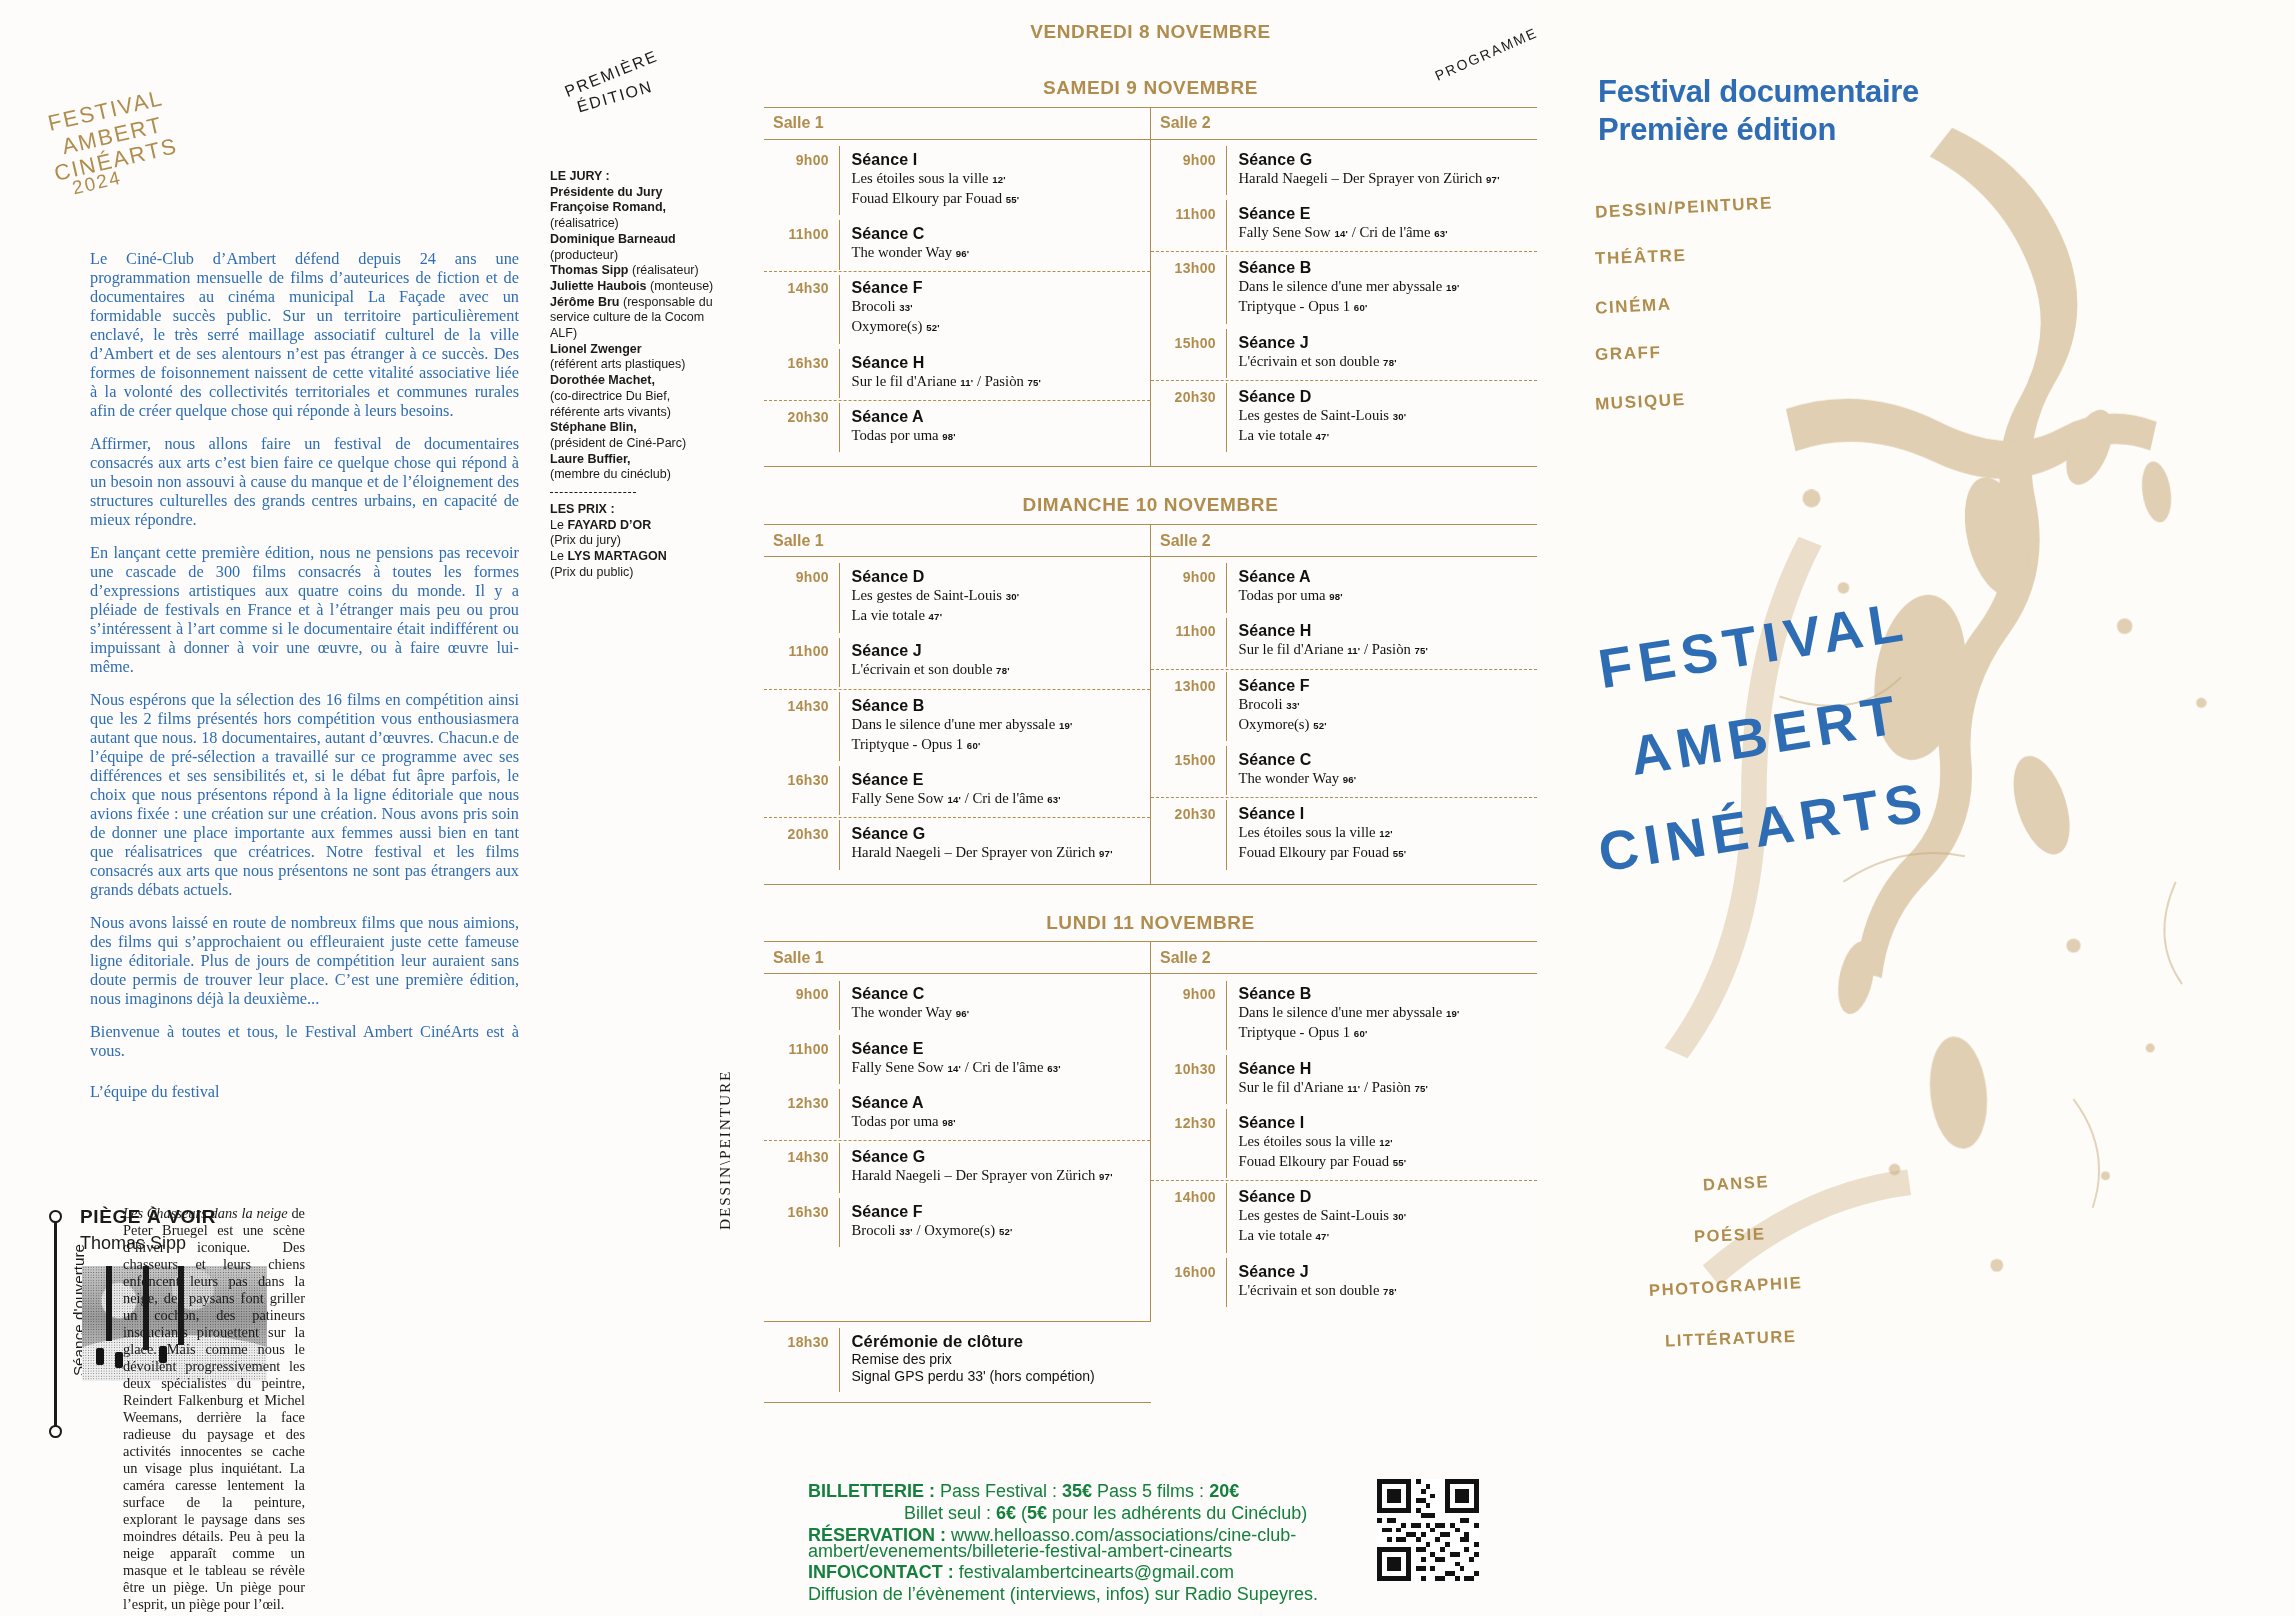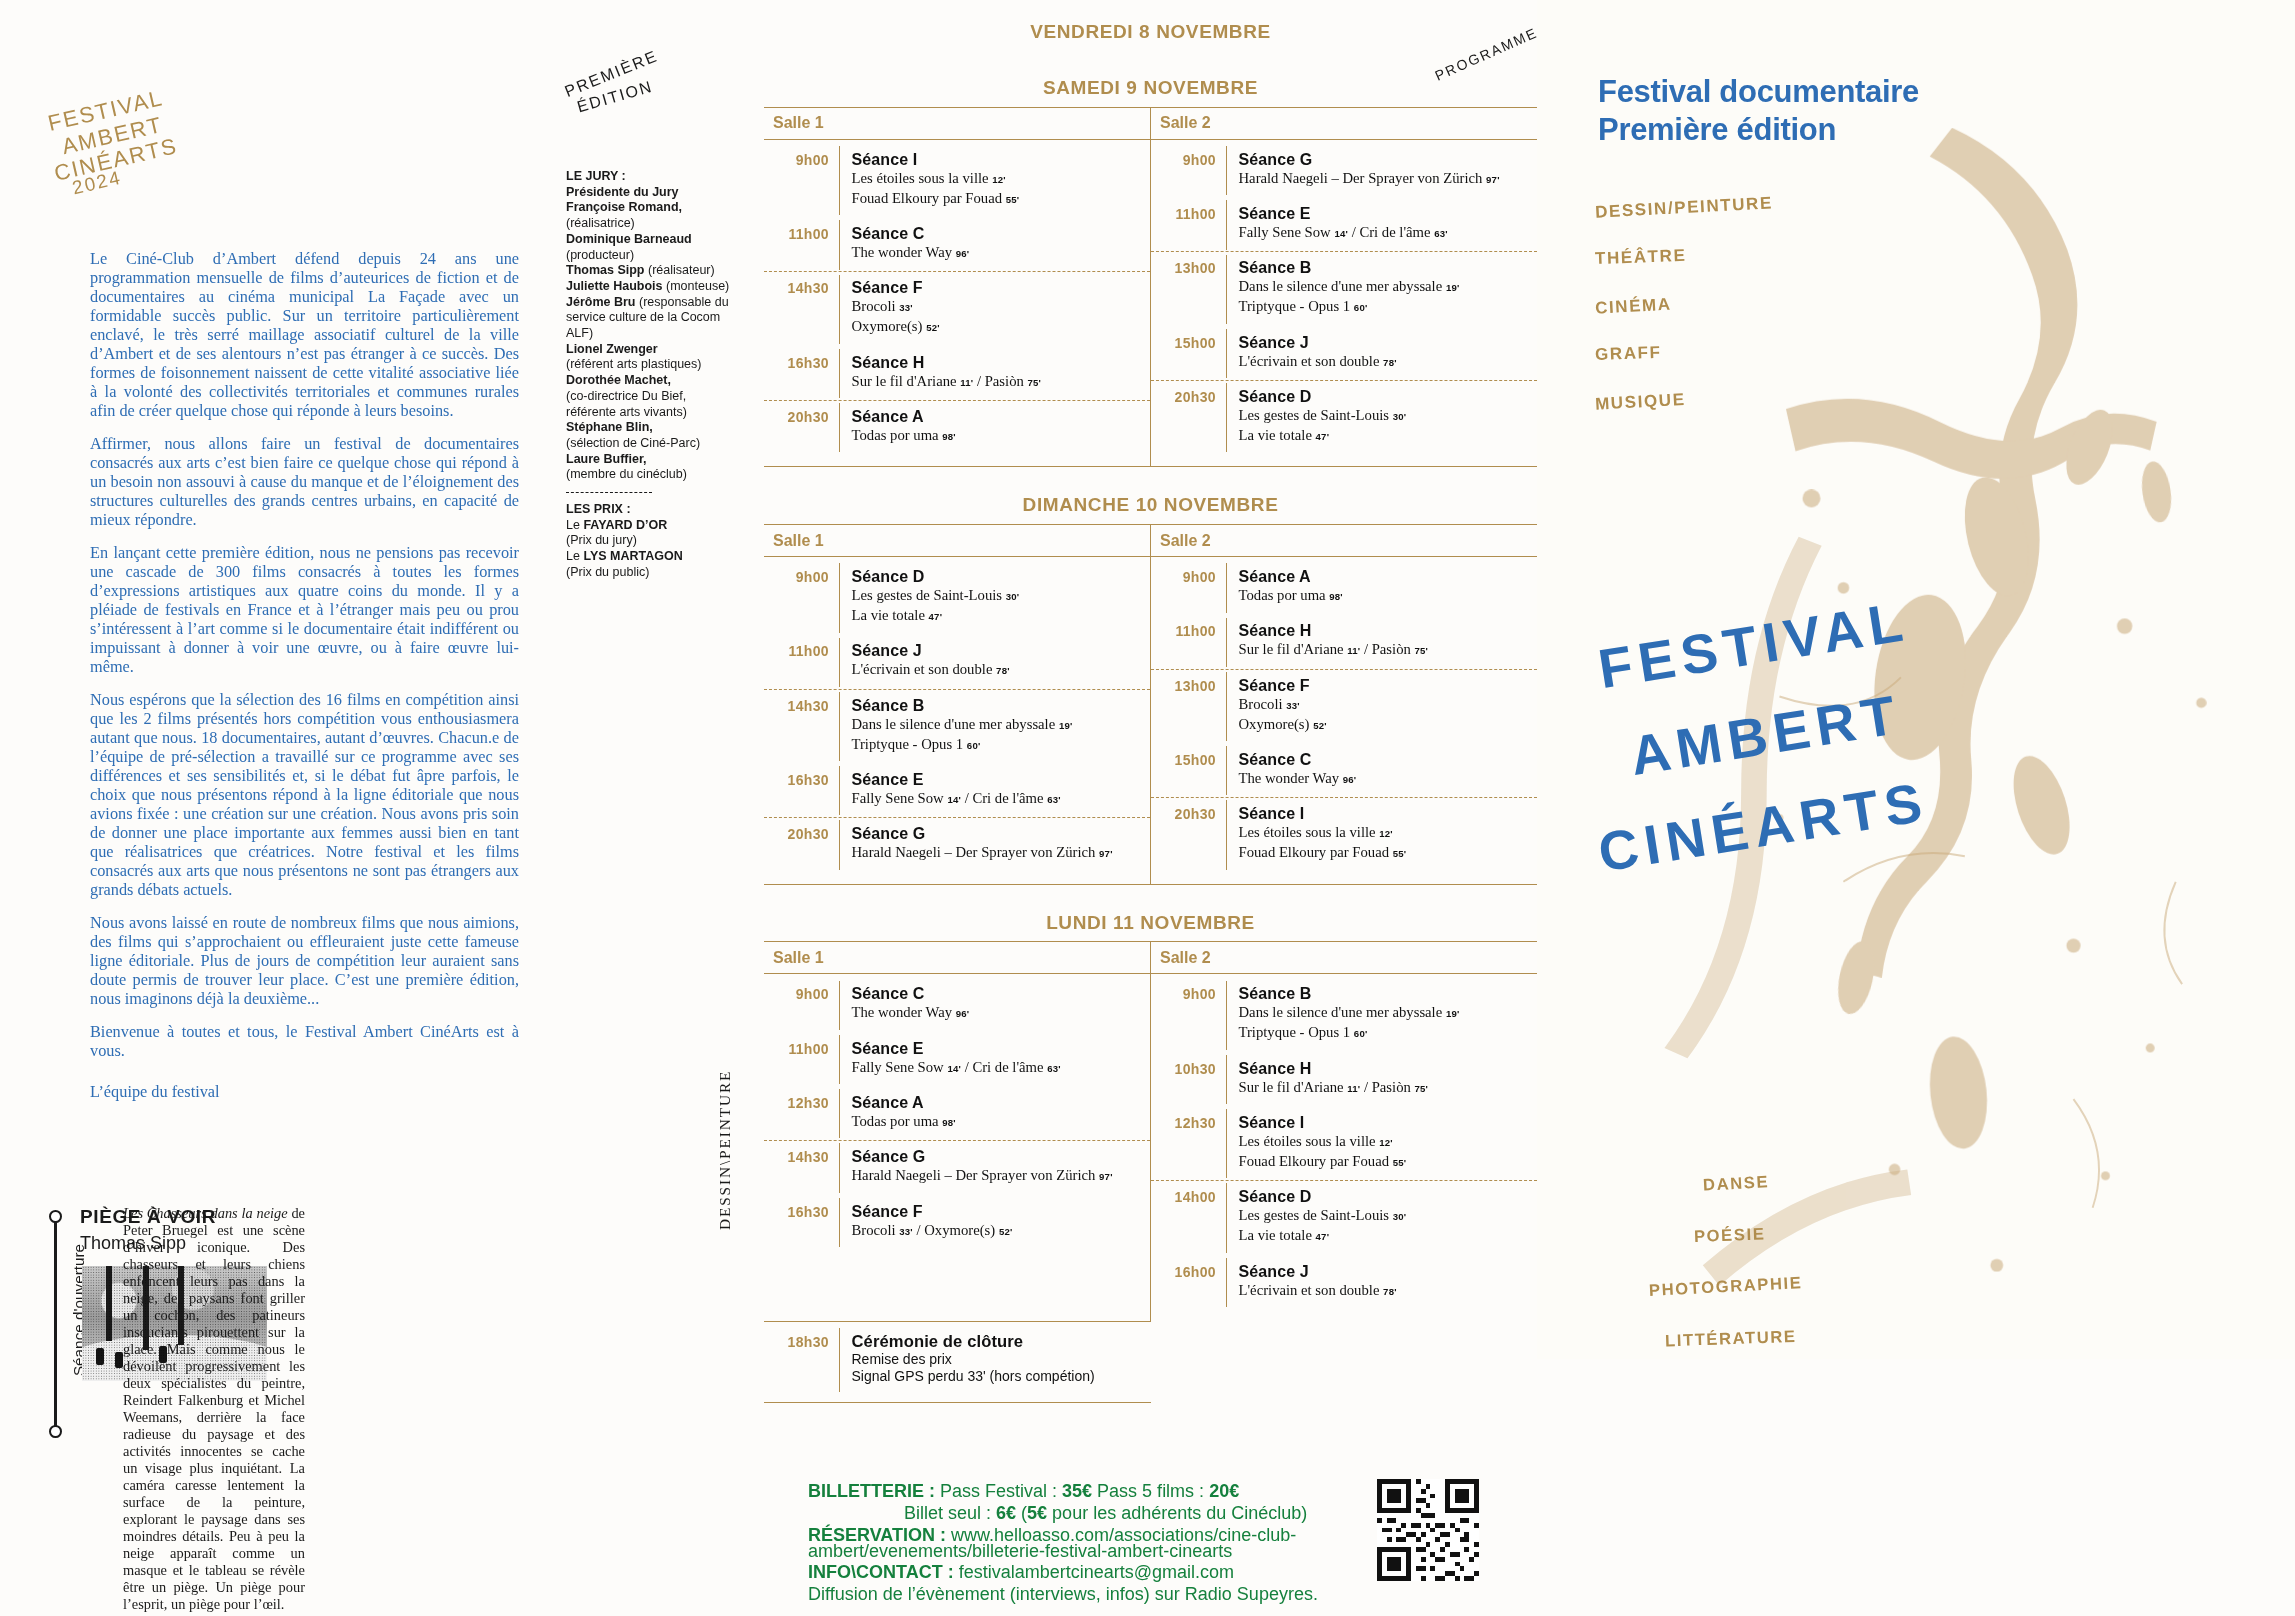--- a/index.html
+++ b/index.html
@@ -53,21 +53,21 @@
   .piege-caption{position:absolute;left:83px;top:0px;width:182px;}
   .piege-caption p{margin:0;color:#1a1a1a;font-family:"Liberation Serif", serif;
       font-size:14.4px;line-height:17px;text-align:justify;}
   .piege-caption .ital{font-style:italic;}
 
   
   .vert-dessin{position:absolute;left:716px;top:1230px;font-family:"Liberation Serif", serif;
     font-size:15.3px;letter-spacing:1.9px;color:#1a1a1a;transform:rotate(-90deg);transform-origin:left top;white-space:nowrap;}
 
   
-  .jury{position:absolute;left:566px;top:169px;width:166px;}
+  .jury{position:absolute;left:550px;top:169px;width:166px;}
   .jury div{font-size:12.5px;line-height:15.7px;color:#1a1a1a;}
   .jury .b{font-weight:700;}
   .premiere{position:absolute;left:562px;top:38px;width:153px;height:77px;}
   .premiere span{position:absolute;font-size:16px;letter-spacing:1.9px;color:#1a1a1a;white-space:nowrap;}
   .dash-sep{margin:9px 0 9px 0;border-top:1.9px dashed #1a1a1a;width:86px;height:0;}
 
   
   .prog{position:absolute;left:764px;top:11.5px;width:773px;}
   .prog-word{position:absolute;left:661px;top:11.5px;width:147px;height:38px;}
   .prog-word span{position:absolute;font-size:14px;letter-spacing:1.9px;color:#1a1a1a;}
@@ -200,21 +200,21 @@
       <div class="b">Dominique Barneaud</div>
       <div>(producteur)</div>
       <div><span class="b">Thomas Sipp</span> <span>(réalisateur)</span></div>
       <div><span class="b">Juliette Haubois</span> <span>(monteuse)</span></div>
       <div><span class="b">Jérôme Bru</span> <span>(responsable du service culture de la Cocom ALF)</span></div>
       <div class="b">Lionel Zwenger</div>
       <div>(référent arts plastiques)</div>
       <div class="b">Dorothée Machet,</div>
       <div>(co-directrice Du Bief, référente arts vivants)</div>
       <div class="b">Stéphane Blin,</div>
-      <div>(sélection de Ciné-Parc)</div>
+      <div>(président de Ciné-Parc)</div>
       <div class="b">Laure Buffier,</div>
       <div>(membre du cinéclub)</div>
 
       <div class="dash-sep"></div>
 
       <div class="b">LES PRIX :</div>
       <div><span>Le </span><span class="b">FAYARD D’OR</span></div>
       <div>(Prix du jury)</div>
       <div><span>Le </span><span class="b">LYS MARTAGON</span></div>
       <div>(Prix du public)</div>

